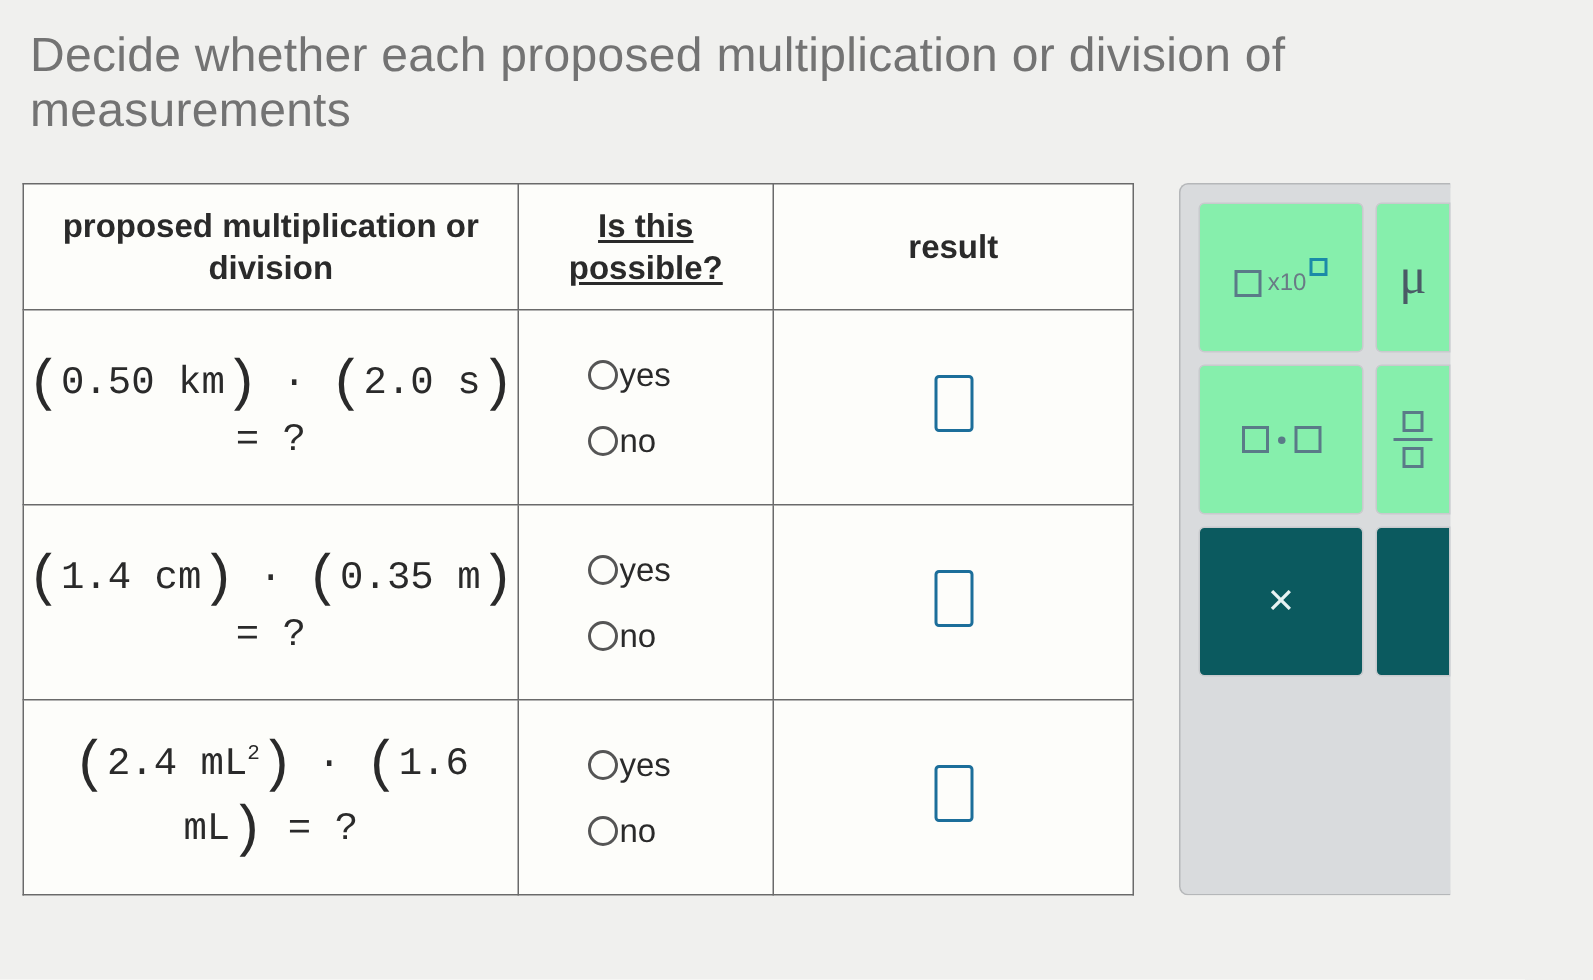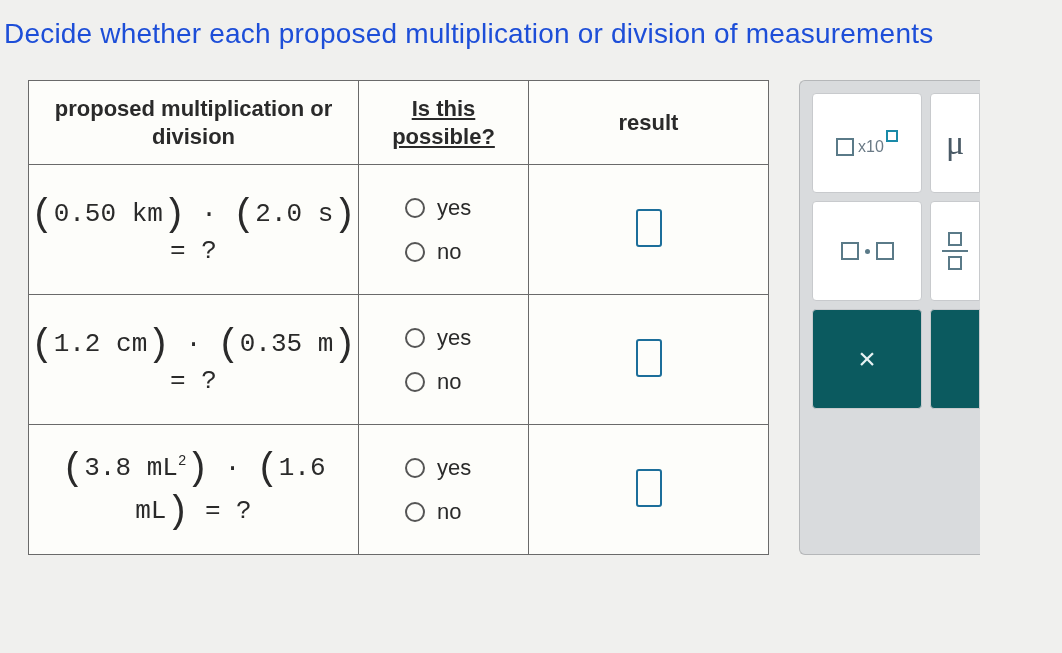--- a/index.html
+++ b/index.html
@@ -7,29 +7,29 @@
     margin: 0;
     padding: 0;
     font-family: Arial, Helvetica, sans-serif;
     background: #f0f0ee;
     color: #2a2a2a;
     width: 1062px;
     height: 653px;
     overflow: hidden;
   }
   .instruction {
-    font-size: 28px;
-    padding: 18px 0 30px 4px;
-    color: #1d4ed8;
+    font-size: 32px;
+    padding: 18px 0 30px 20px;
+    color: #737373;
     letter-spacing: 0.2px;
   }
   .content-row {
     display: flex;
     gap: 30px;
-    padding-left: 28px;
+    padding-left: 15px;
   }
   table.main {
     border-collapse: collapse;
     background: #fdfdfa;
   }
   table.main th, table.main td {
     border: 1.5px solid #6a6a6a;
     padding: 0;
     text-align: center;
     vertical-align: middle;
@@ -47,42 +47,42 @@
   .paren { font-size: 38px; vertical-align: -4px; }
   sup { font-size: 14px; vertical-align: 10px; }
   .radio-group {
     display: flex;
     flex-direction: column;
     gap: 18px;
     align-items: flex-start;
     padding-left: 46px;
     font-size: 22px;
   }
-  .radio-opt { display: flex; align-items: center; gap: 12px; cursor: pointer; }
+  .radio-opt { display: flex; align-items: center; gap: 1px; cursor: pointer; }
   .radio-circle {
     width: 20px; height: 20px; border: 2px solid #555; border-radius: 50%; display:inline-block;
   }
   .result-box {
     width: 26px; height: 38px; border: 2px solid #1c6e9a; border-radius: 3px; display:inline-block;
   }
   
   .toolbox {
     display: grid;
     grid-template-columns: 110px 50px;
     grid-auto-rows: 100px;
     gap: 8px;
     background: #d9dbdd;
     padding: 12px 0 12px 12px;
     border-radius: 6px 0 0 6px;
     border: 1px solid #b5b7b9;
     border-right: none;
     align-content: start;
   }
   .tool {
-    background: #ffffff;
+    background: #86efac;
     border: 1px solid #c8cacd;
     border-radius: 4px;
     display:flex;
     align-items:center;
     justify-content:center;
     font-size: 22px;
     color:#4a5a66;
     cursor: pointer;
   }
   .tool.partial { border-top-right-radius:0; border-bottom-right-radius:0; }
@@ -144,21 +144,21 @@
               </div>
           </div>
         </td>
         <td>
           <span class="result-box"></span>
         </td>
       </tr>
 
       <tr>
         <td class="expr">
-          <span class="paren">(</span><span>1.2</span> <span>cm</span><span class="paren">)</span>
+          <span class="paren">(</span><span>1.4</span> <span>cm</span><span class="paren">)</span>
           <span>·</span>
           <span class="paren">(</span><span>0.35</span> <span>m</span><span class="paren">)</span><span> = ?</span>
         </td>
         <td>
           <div class="radio-group">
             <div class="radio-opt">
                 <span class="radio-circle"></span>
                 <span>yes</span>
               </div>
             <div class="radio-opt">
@@ -167,21 +167,21 @@
               </div>
           </div>
         </td>
         <td>
           <span class="result-box"></span>
         </td>
       </tr>
 
       <tr>
         <td class="expr">
-          <span class="paren">(</span><span>3.8</span> <span>mL</span><sup>2</sup><span class="paren">)</span>
+          <span class="paren">(</span><span>2.4</span> <span>mL</span><sup>2</sup><span class="paren">)</span>
           <span>·</span>
           <span class="paren">(</span><span>1.6</span> <span>mL</span><span class="paren">)</span><span> = ?</span>
         </td>
         <td>
           <div class="radio-group">
             <div class="radio-opt">
                 <span class="radio-circle"></span>
                 <span>yes</span>
               </div>
             <div class="radio-opt">

